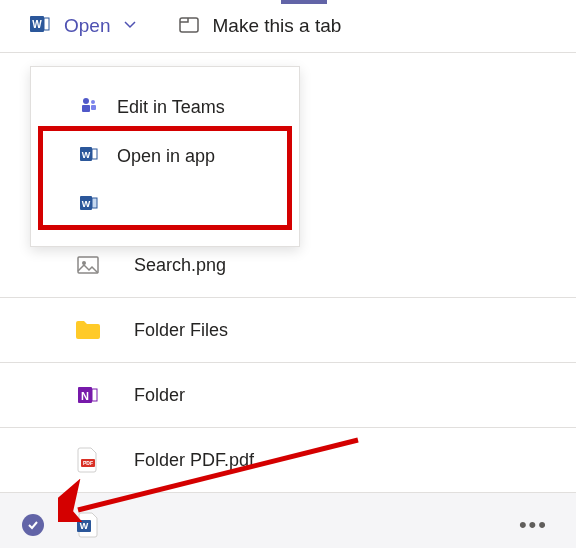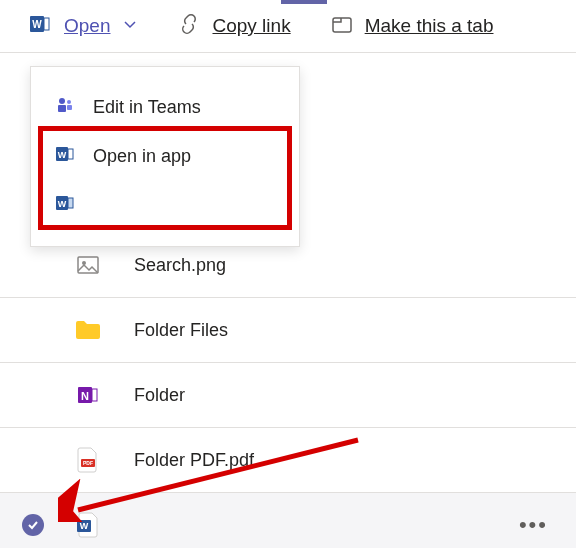--- a/index.html
+++ b/index.html
@@ -22,21 +22,21 @@
     }
     .toolbar-item {
       display: flex;
       align-items: center;
       gap: 12px;
       cursor: pointer;
       color: #252423;
     }
     .toolbar-item.open { color: #4f52b2; }
     .toolbar-item.open .toolbar-label { color: #4f52b2; }
-    .toolbar-label { font-size: 19px; text-decoration: underline; }
+    .toolbar-label { font-size: 19px; }
     .accent-bar {
       position: absolute;
       top: 0;
       left: 281px;
       width: 46px;
       height: 4px;
       background: #6264a7;
     }
     .dropdown {
       position: absolute;
@@ -49,20 +49,21 @@
       padding: 16px 0;
       z-index: 10;
     }
     .dropdown-item {
       display: flex;
       align-items: center;
       gap: 18px;
       padding: 12px 24px;
       cursor: pointer;
       font-size: 18px;
+      margin-left: 24px;
     }
     .highlight-box {
       position: absolute;
       top: 126px;
       left: 38px;
       width: 254px;
       height: 104px;
       border: 5px solid #d40000;
       pointer-events: none;
       z-index: 11;
@@ -131,28 +132,20 @@
           <text x="9" y="16" font-size="10" fill="#fff" text-anchor="middle" font-weight="bold">W</text>
           <rect x="16" y="6" width="5" height="12" fill="#fff" stroke="#2b579a" stroke-width="1"></rect>
         </svg>
     </span>
     <span class="toolbar-label">Open</span>
     <span>
       <svg width="16" height="16" viewBox="0 0 16 16">
           <path d="M3 6l5 5 5-5" stroke="#4f52b2" stroke-width="1.5" fill="none"></path>
         </svg>
     </span>
-  </div>
-  <div class="toolbar-item">
-    <span>
-      <svg width="22" height="22" viewBox="0 0 22 22">
-          <path d="M8 11a4 4 0 0 1 0-6l2-2a4 4 0 0 1 6 6M14 11a4 4 0 0 1 0 6l-2 2a4 4 0 0 1-6-6" stroke="#605e5c" stroke-width="1.5" fill="none"></path>
-        </svg>
-    </span>
-    <span class="toolbar-label">Copy link</span>
   </div>
   <div class="toolbar-item">
     <span>
       <svg width="22" height="22" viewBox="0 0 22 22">
           <rect x="2" y="5" width="18" height="14" rx="2" stroke="#605e5c" stroke-width="1.5" fill="none"></rect>
           <path d="M2 9h8v-4" stroke="#605e5c" stroke-width="1.5" fill="none"></path>
         </svg>
     </span>
     <span class="toolbar-label">Make this a tab</span>
   </div>

